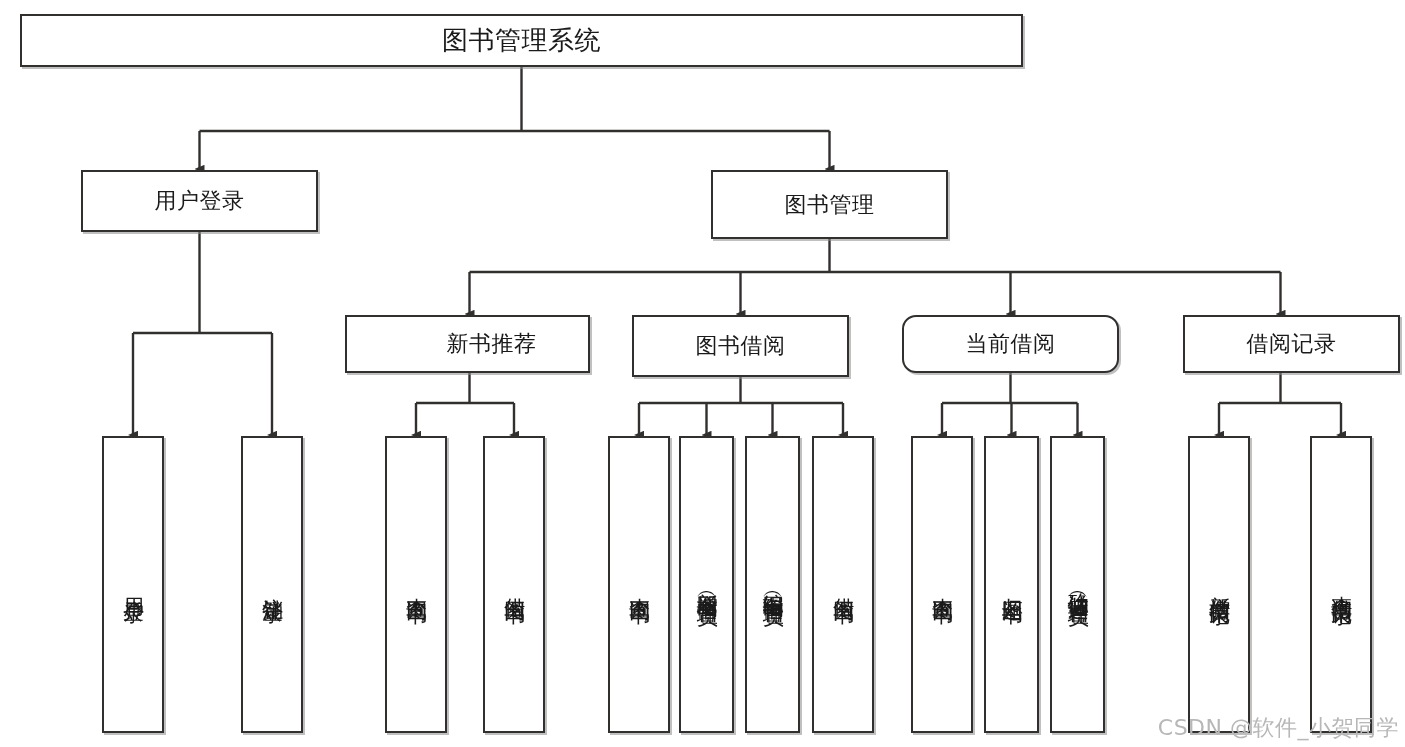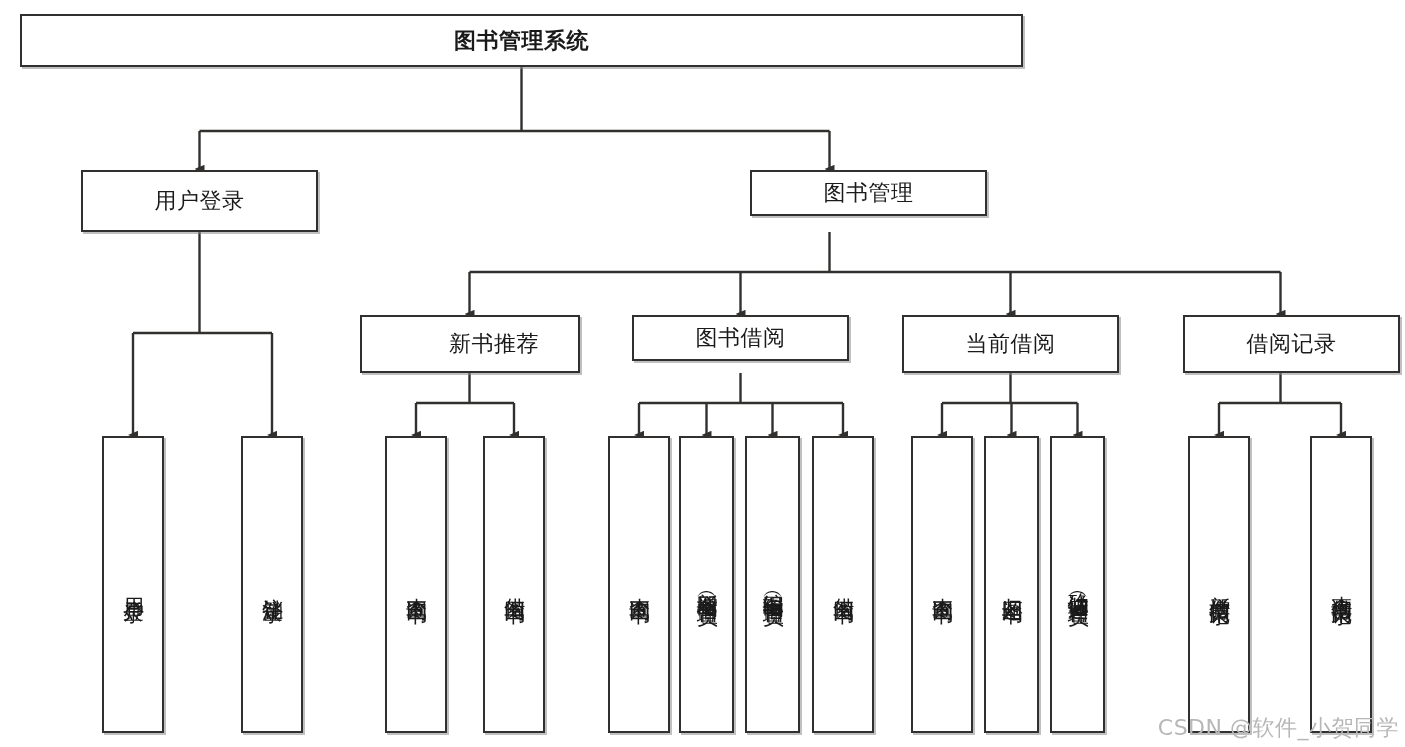--- a/index.html
+++ b/index.html
@@ -42,21 +42,21 @@
     display: block;
     text-align: center;
     line-height: 1.18;
     letter-spacing: 0.5px;
   }
   
   .node.h .label {
     font-size: 22px;
     white-space: nowrap;
   }
-  .node.root .label { font-size: 22px; font-weight: bold; }
+  .node.root .label { font-size: 26px; }
   
   .node.v {
     align-items: center;
     justify-content: center;
     padding: 4px 0;
   }
   .node.v .label {
     writing-mode: vertical-rl;
     text-orientation: upright;
     font-size: 21px;
@@ -122,30 +122,30 @@
       </g>
   </svg>
 
   <div id="nodes-host">
       <div class="node h root" style="left: 20px; top: 14px; width: 1003px; height: 53px;">
         <span class="label">图书管理系统</span>
       </div>
       <div class="node h" style="left: 81px; top: 170px; width: 237px; height: 62px;">
         <span class="label">用户登录</span>
       </div>
-      <div class="node h" style="left: 711px; top: 170px; width: 237px; height: 46px; margin-left: 39px;">
+      <div class="node h" style="left: 711px; top: 170px; width: 237px; height: 69px;">
         <span class="label">图书管理</span>
       </div>
-      <div class="node h" style="left: 360px; top: 315px; width: 220px; height: 58px; padding-left: 48px;">
+      <div class="node h" style="left: 345px; top: 315px; width: 245px; height: 58px; padding-left: 48px;">
         <span class="label">新书推荐</span>
       </div>
-      <div class="node h" style="left: 632px; top: 315px; width: 217px; height: 46px;">
+      <div class="node h" style="left: 632px; top: 315px; width: 217px; height: 62px;">
         <span class="label">图书借阅</span>
       </div>
-      <div class="node h" style="left: 902px; top: 315px; width: 217px; height: 58px;">
+      <div class="node h" style="left: 902px; top: 315px; width: 217px; height: 58px; border-radius: 14px;">
         <span class="label">当前借阅</span>
       </div>
       <div class="node h" style="left: 1172px; top: 315px; width: 217px; height: 58px; margin-left: 11px;">
         <span class="label">借阅记录</span>
       </div>
       <div class="node v" style="left: 102px; top: 436px; width: 62px; height: 297px;">
         <span class="label">用户登录</span>
       </div>
       <div class="node v" style="left: 241px; top: 436px; width: 62px; height: 297px;">
         <span class="label">注销登录</span>

